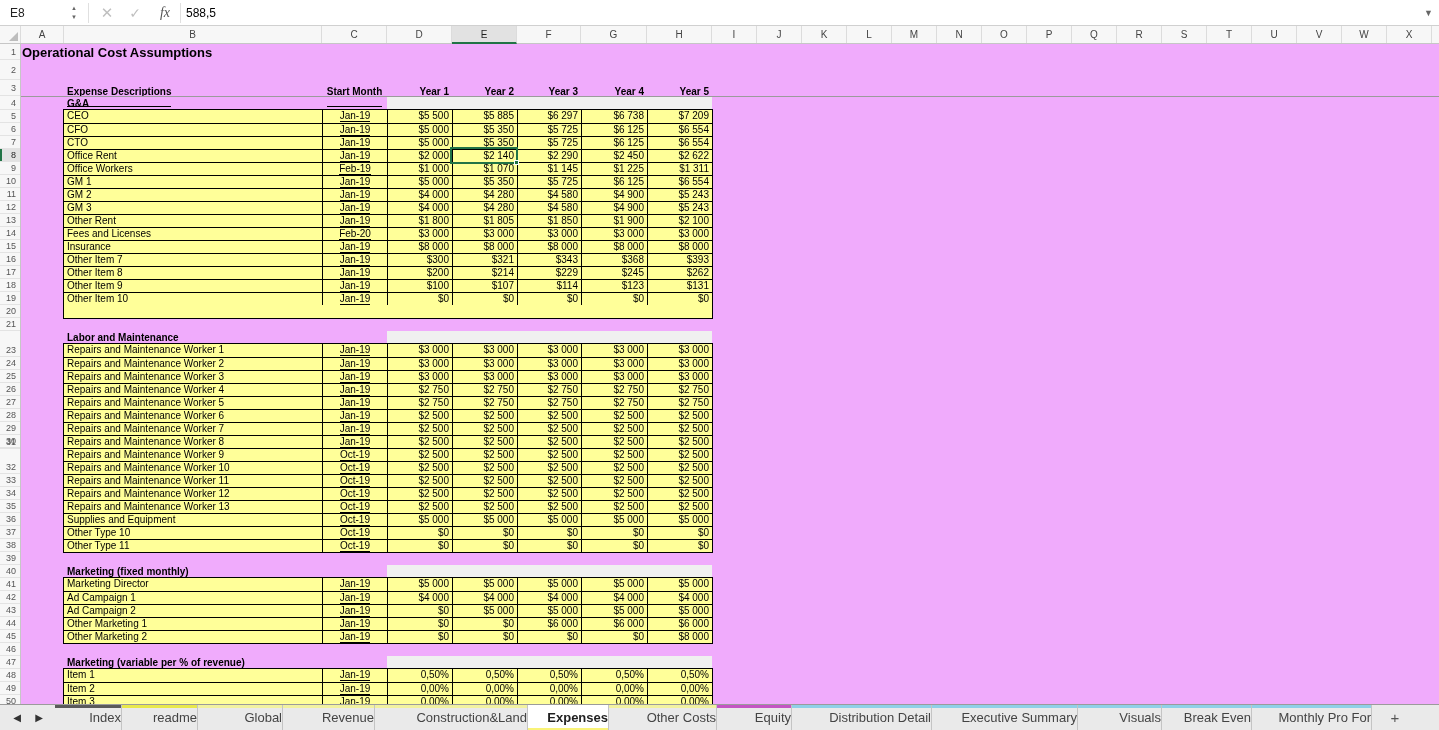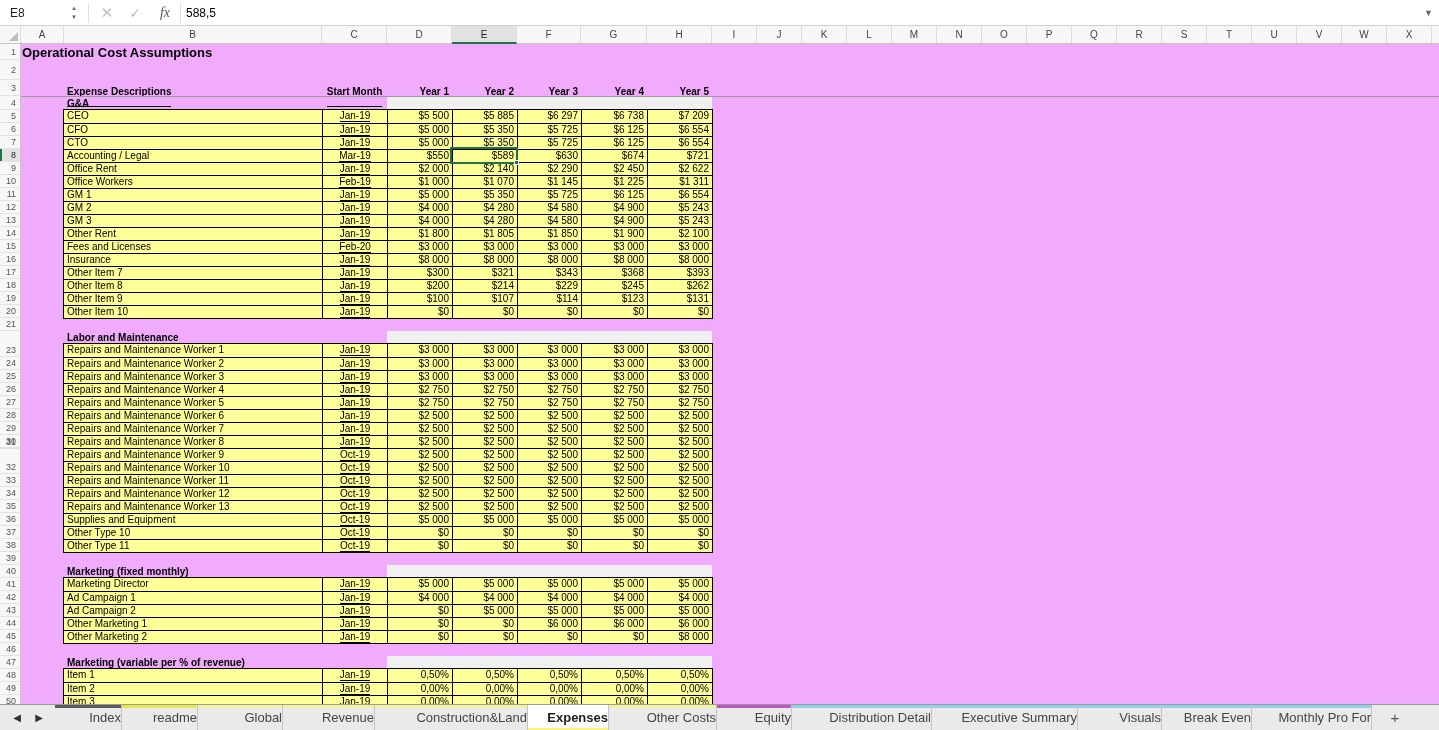--- a/index.html
+++ b/index.html
@@ -233,29 +233,20 @@
           <div class="trow">
             <div class="td td-desc">CTO</div>
             <div class="td td-start"><span>Jan-19</span></div>
             <div class="td td-val" style="width: 65px;">$5 000</div>
             <div class="td td-val" style="width: 65px;">$5 350</div>
             <div class="td td-val" style="width: 64px;">$5 725</div>
             <div class="td td-val" style="width: 66px;">$6 125</div>
             <div class="td td-val" style="width: 65px;">$6 554</div>
           </div>
           <div class="trow">
-            <div class="td td-desc">Accounting / Legal</div>
-            <div class="td td-start"><span>Mar-19</span></div>
-            <div class="td td-val" style="width: 65px;">$550</div>
-            <div class="td td-val" style="width: 65px;">$589</div>
-            <div class="td td-val" style="width: 64px;">$630</div>
-            <div class="td td-val" style="width: 66px;">$674</div>
-            <div class="td td-val" style="width: 65px;">$721</div>
-          </div>
-          <div class="trow">
             <div class="td td-desc">Office Rent</div>
             <div class="td td-start"><span>Jan-19</span></div>
             <div class="td td-val" style="width: 65px;">$2 000</div>
             <div class="td td-val" style="width: 65px;">$2 140</div>
             <div class="td td-val" style="width: 64px;">$2 290</div>
             <div class="td td-val" style="width: 66px;">$2 450</div>
             <div class="td td-val" style="width: 65px;">$2 622</div>
           </div>
           <div class="trow">
             <div class="td td-desc">Office Workers</div>

